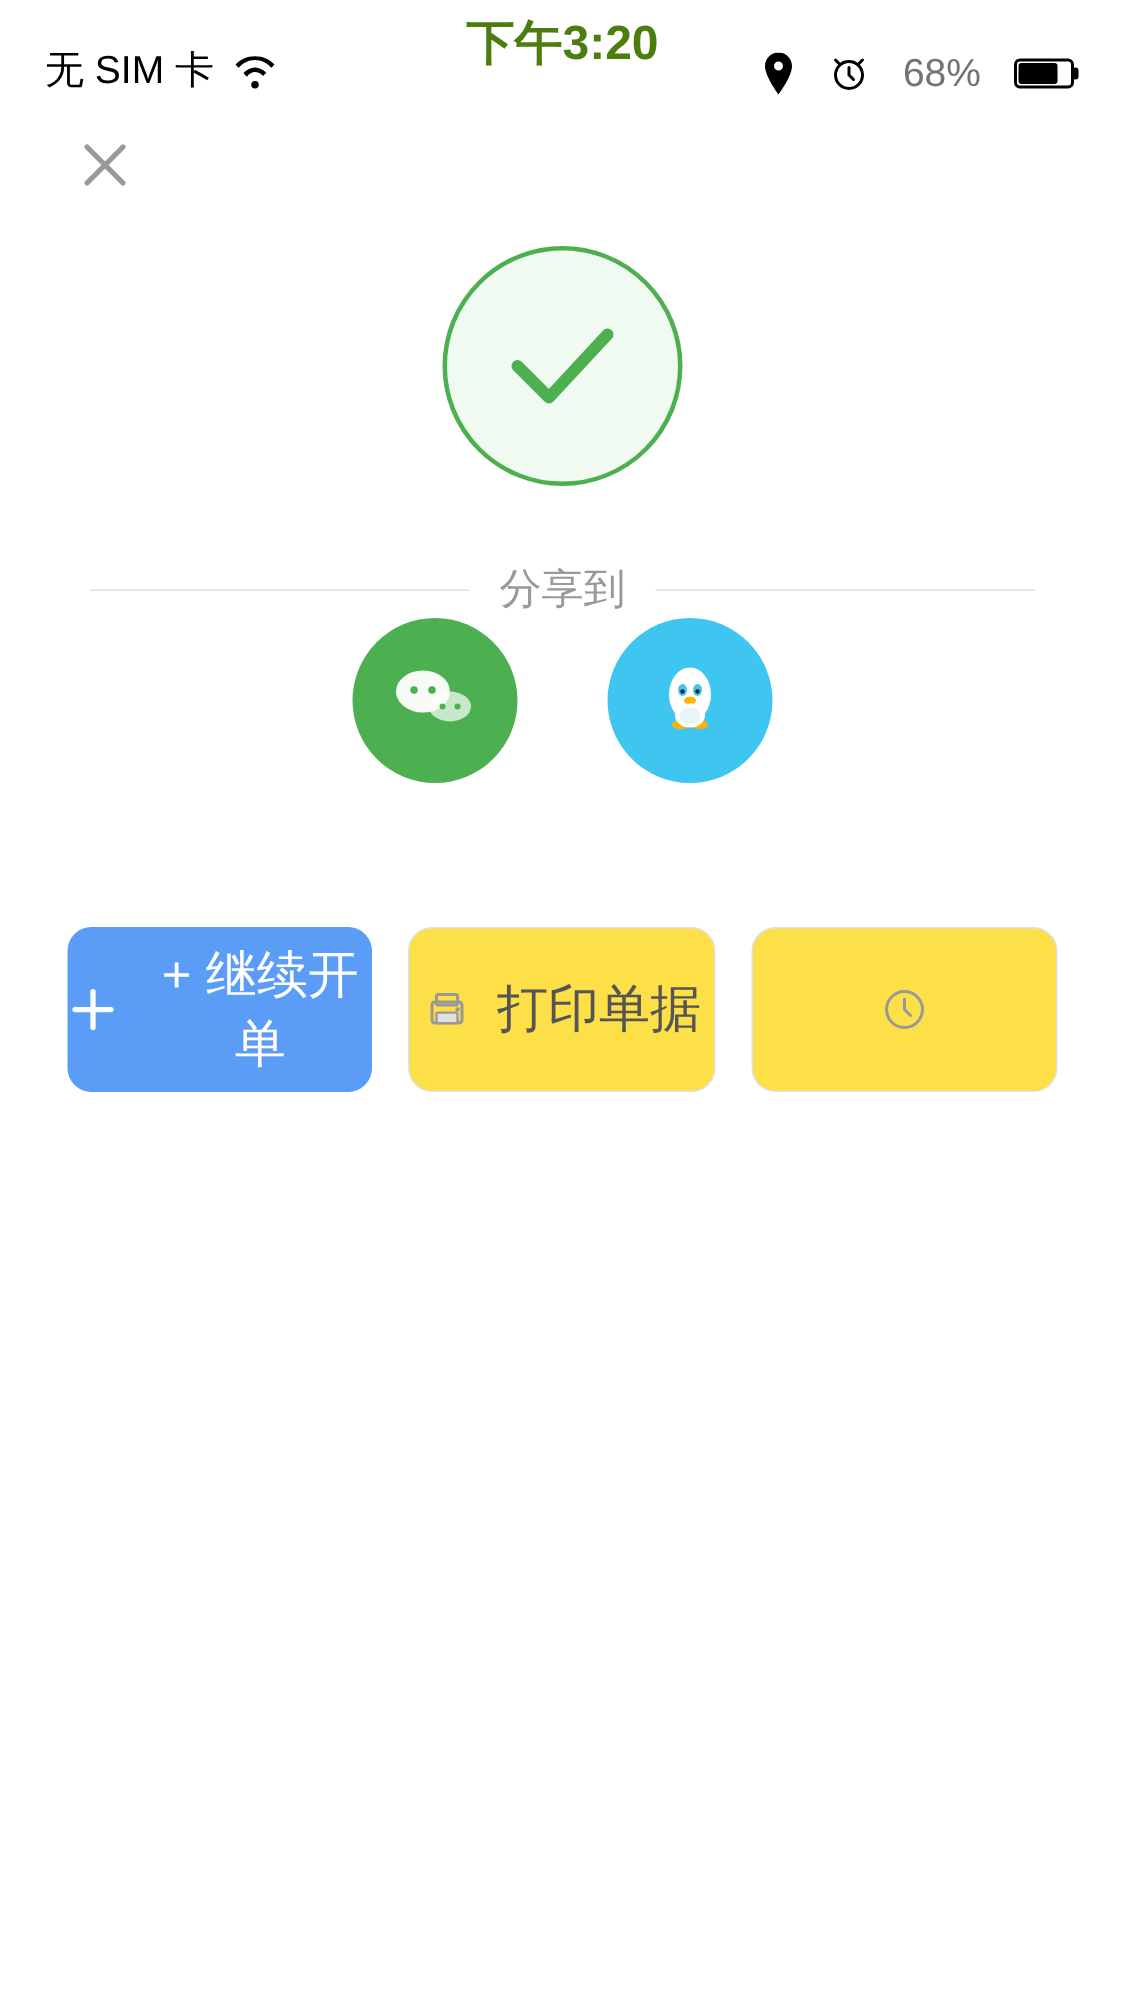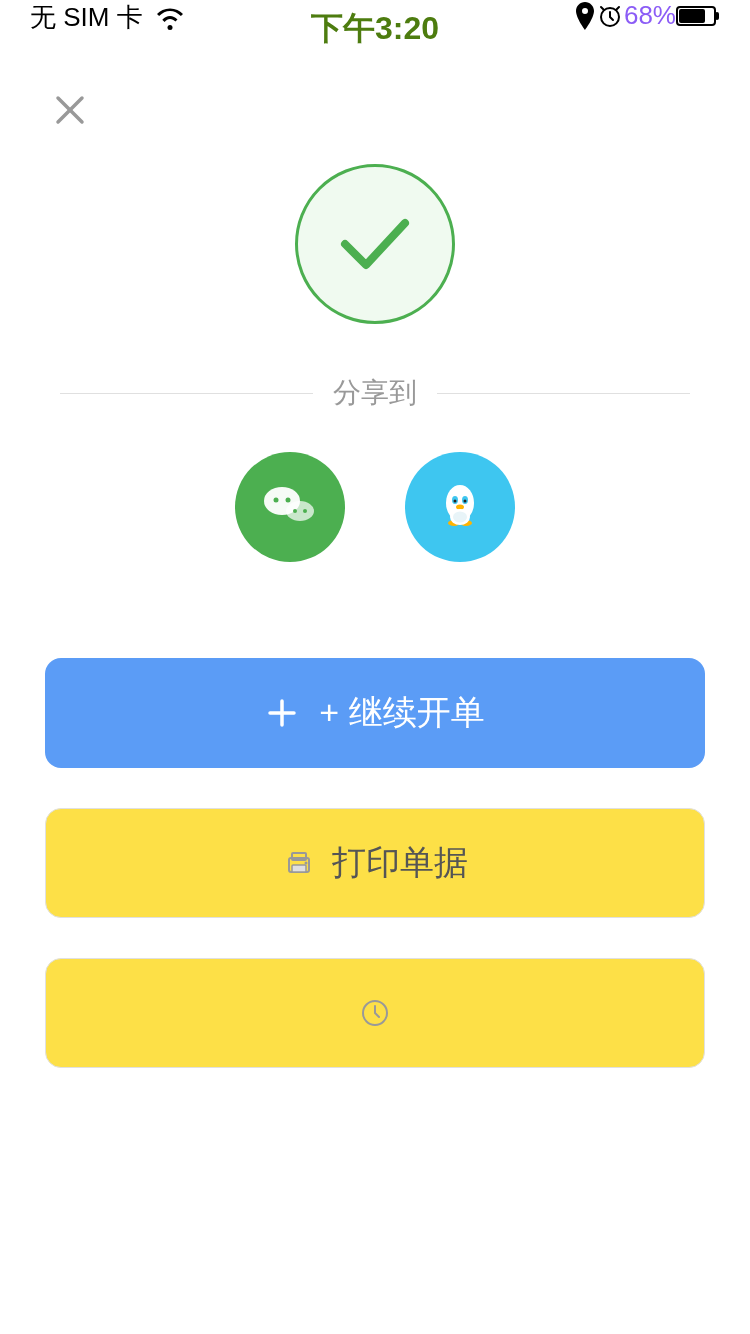--- a/index.html
+++ b/index.html
@@ -12,21 +12,21 @@
       font-family: -apple-system, "PingFang SC", "Helvetica Neue", Arial, sans-serif;
       position: relative;
       overflow-x: hidden;
     }
 
     
     .status-bar {
       width: 100%;
       height: 64px;
       display: flex;
-      align-items: flex-start;
+      align-items: flex-end;
       justify-content: space-between;
       padding: 0 30px;
       background: #fff;
     }
 
     .status-left {
       display: flex;
       align-items: center;
       gap: 10px;
       font-size: 26px;
@@ -39,23 +39,23 @@
       color: #4d7c0f;
       position: absolute;
       left: 50%;
       transform: translateX(-50%);
       top: 7px;
     }
 
     .status-right {
       display: flex;
       align-items: center;
-      gap: 0;
+      gap: 22px;
       font-size: 26px;
-      color: #8b5cf6;
+      color: #737373;
     }
 
     
     .close-btn {
       position: absolute;
       top: 80px;
       left: 40px;
       width: 60px;
       height: 60px;
       display: flex;
@@ -102,21 +102,20 @@
       color: #333;
       margin-bottom: 60px;
     }
 
     
     .share-divider {
       width: 100%;
       display: flex;
       align-items: center;
       padding: 0 60px;
-      margin-bottom: 40px;
     }
 
     .divider-line {
       flex: 1;
       height: 1px;
       background: #e0e0e0;
     }
 
     .divider-text {
       font-size: 28px;
@@ -155,22 +154,22 @@
       width: 68px;
       height: 68px;
       fill: #fff;
     }
 
     
     .action-buttons {
       width: 100%;
       padding: 16px 45px;
       display: flex;
-      flex-direction: column;
-      gap: 40px;
+      flex-direction: row;
+      gap: 24px;
     }
 
     .action-btn {
       width: 100%;
       height: 110px;
       border-radius: 16px;
       display: flex;
       align-items: center;
       justify-content: center;
       gap: 16px;

